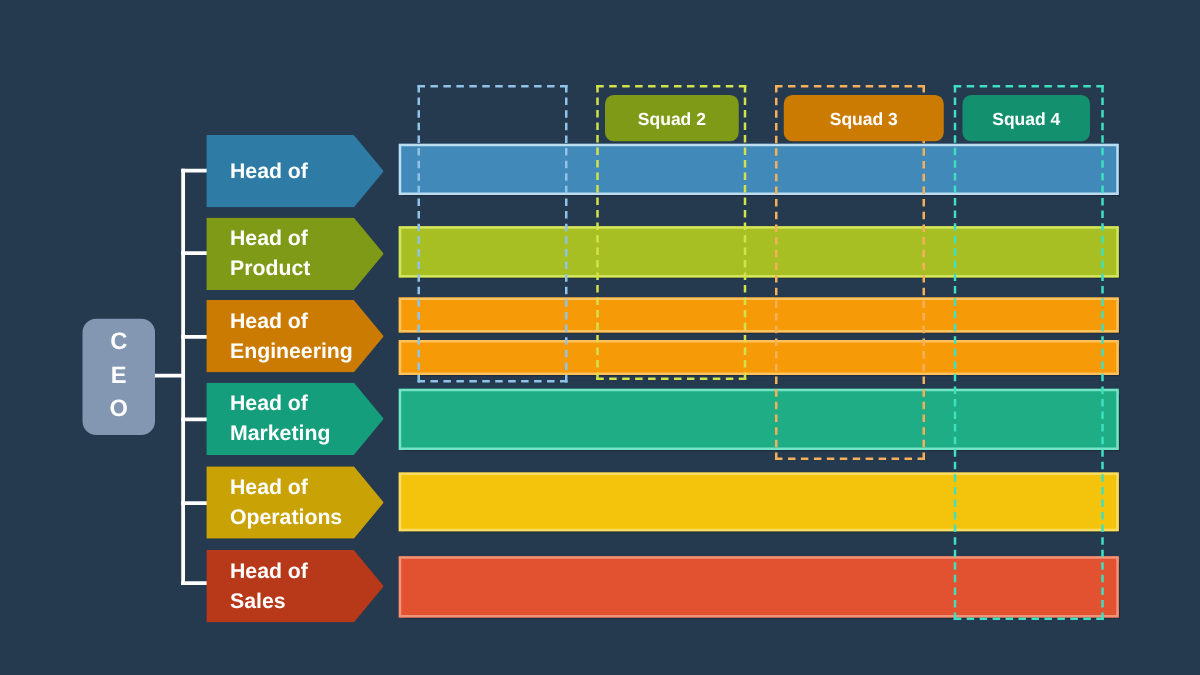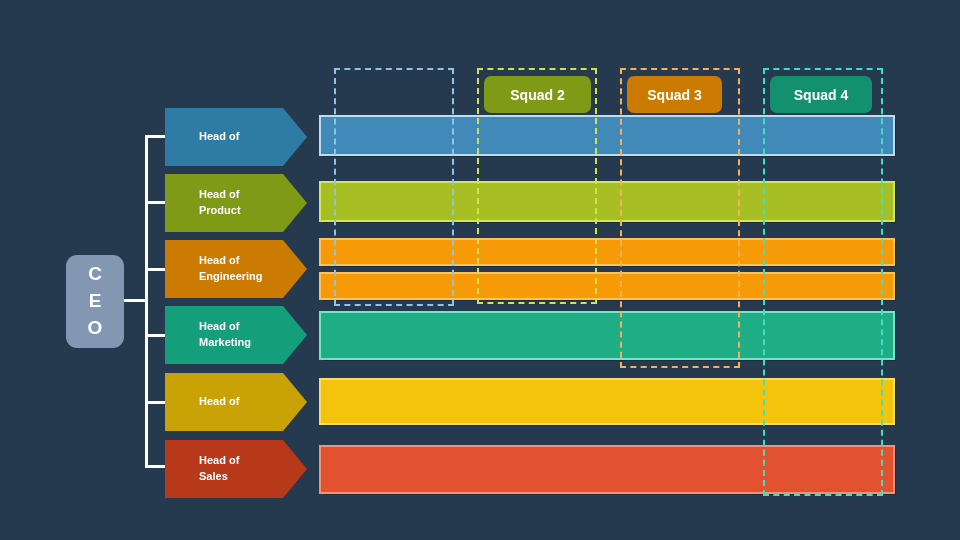--- a/index.html
+++ b/index.html
@@ -28,23 +28,23 @@
   .ceo-box span{display:block;}
 
   
   .conn{position:absolute;background:#ffffff;}
 
   
   .role{
     position:absolute;left:165px;width:142px;height:58px;
     clip-path:polygon(0 0, 118px 0, 142px 50%, 118px 100%, 0 100%);
     box-sizing:border-box;
-    color:#ffffff;font-weight:bold;font-size:11px;line-height:1.42;
+    color:#ffffff;font-weight:bold;font-size:17px;line-height:1.42;
     display:flex;flex-direction:column;justify-content:center;
-    padding-left:34px;
+    padding-left:19px;
   }
   .role .r1,.role .r2{display:block;white-space:nowrap;}
 
   
   .squadcol{
     position:absolute;box-sizing:border-box;
     border:2px dashed #8fc4e8;background:transparent;
   }
 
   
@@ -92,20 +92,21 @@
   <div class="role" style="top:240px;background:#cb7a02;">
     <span class="r1">Head of</span>
     <span class="r2">Engineering</span>
   </div>
   <div class="role" style="top:306px;background:#159e7c;">
     <span class="r1">Head of</span>
     <span class="r2">Marketing</span>
   </div>
   <div class="role" style="top:373px;background:#c9a206;">
     <span class="r1">Head of</span>
+    <span class="r2">Operations</span>
   </div>
   <div class="role" style="top:440px;background:#b7391a;">
     <span class="r1">Head of</span>
     <span class="r2">Sales</span>
   </div>
 
   <div class="bar" style="left:319px;top:115px;width:576px;height:41px;background:#4189b8;border:2px solid #bcdcef;"></div>
   <div class="bar" style="left:319px;top:181px;width:576px;height:41px;background:#a8bf24;border:2px solid #d4e45c;"></div>
   <div class="bar" style="left:319px;top:238px;width:576px;height:28px;background:#f79a08;border:2px solid #fbc25e;"></div>
   <div class="bar" style="left:319px;top:272px;width:576px;height:28px;background:#f79a08;border:2px solid #fbc25e;"></div>
@@ -114,20 +115,20 @@
   <div class="bar" style="left:319px;top:445px;width:576px;height:49px;background:#e35230;border:2px solid #f29277;"></div>
 
   <div class="squadcol" style="left:334px;top:68px;width:120px;height:238px;border-color:#8fc4e8;"></div>
   <div class="squadcol" style="left:477px;top:68px;width:120px;height:236px;border-color:#d2e24a;"></div>
   <div class="squadcol" style="left:620px;top:68px;width:120px;height:300px;border-color:#f7b05a;"></div>
   <div class="squadcol" style="left:763px;top:68px;width:120px;height:428px;border-color:#3fe0c0;"></div>
 
   <div class="squadhdr" style="left:484px;top:76px;width:107px;background:#7f9a16;">
     <span>Squad 2</span>
   </div>
-  <div class="squadhdr" style="left:627px;top:76px;width:95px;background:#cb7a02;">
+  <div class="squadhdr" style="left:627px;top:76px;width:128px;background:#cb7a02;">
     <span>Squad 3</span>
   </div>
   <div class="squadhdr" style="left:770px;top:76px;width:102px;background:#13916f;">
     <span>Squad 4</span>
   </div>
 
 </div>
 
 </body></html>

